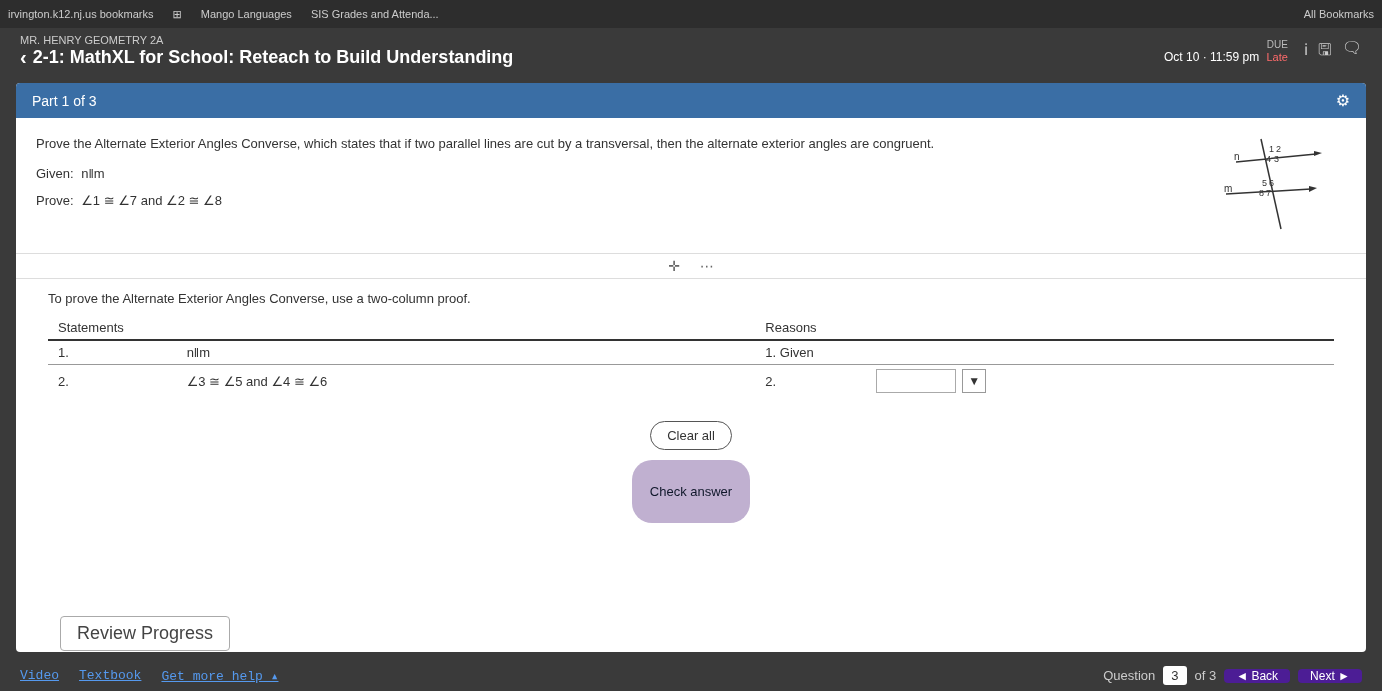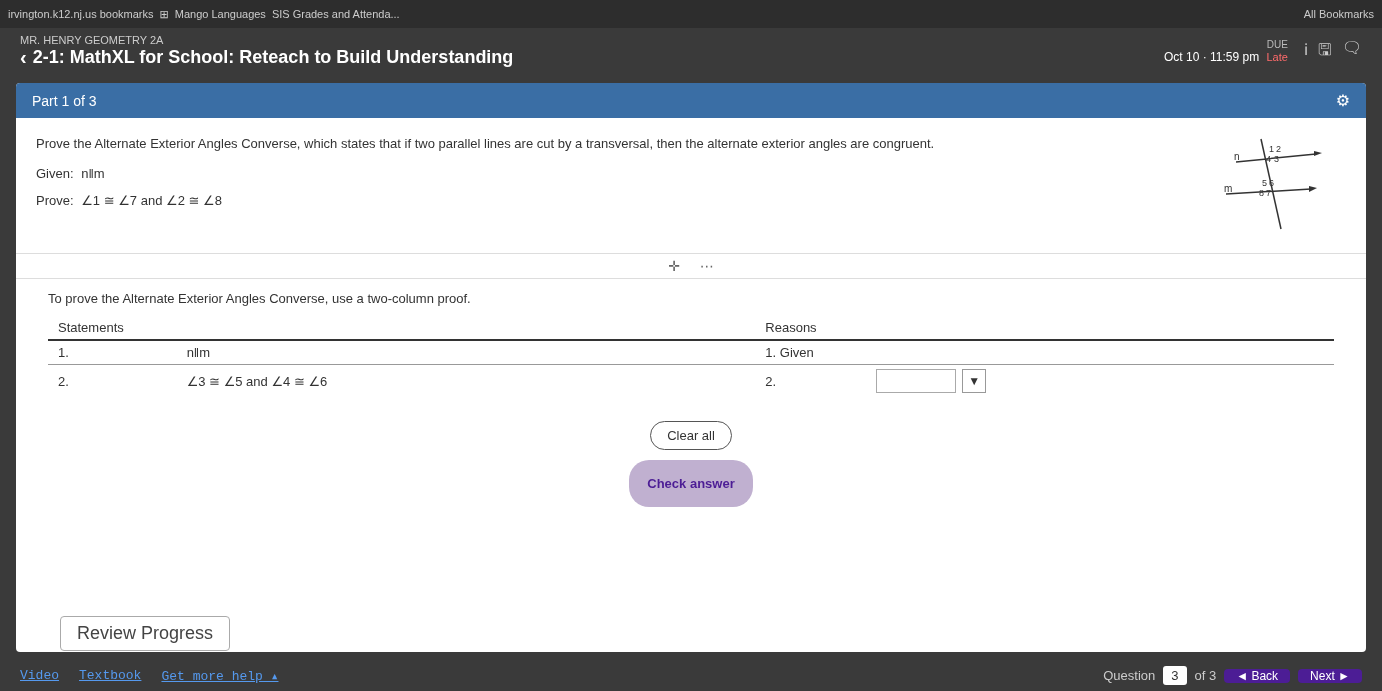--- a/index.html
+++ b/index.html
@@ -20,21 +20,21 @@
       height: 28px;
       display: flex;
       align-items: center;
       padding: 0 8px;
       gap: 12px;
       font-size: 11px;
       color: #ccc;
     }
     .browser-bar-left {
       display: flex;
-      gap: 6px;
+      gap: 19px;
     }
     .browser-bar-right {
       margin-left: auto;
       font-size: 11px;
       color: #ccc;
     }
 
     
     .main-wrapper {
       background: #3a3a3a;
@@ -231,26 +231,25 @@
       background: white;
       padding: 6px 16px;
       border-radius: 20px;
       cursor: pointer;
       font-size: 13px;
       color: #333;
     }
     .btn-check {
       background: #c0b0d0;
       border: none;
-      padding: 16px 18px;
+      padding: 24px 18px;
       border-radius: 20px;
       cursor: pointer;
       font-size: 13px;
-      color: #4c1d95;
-      font-weight: bold;
+      color: #0f172a;
     }
 
     
     .bottom-bar {
       background: #3a3a3a;
       padding: 6px 20px;
       display: flex;
       align-items: center;
       justify-content: space-between;
     }

